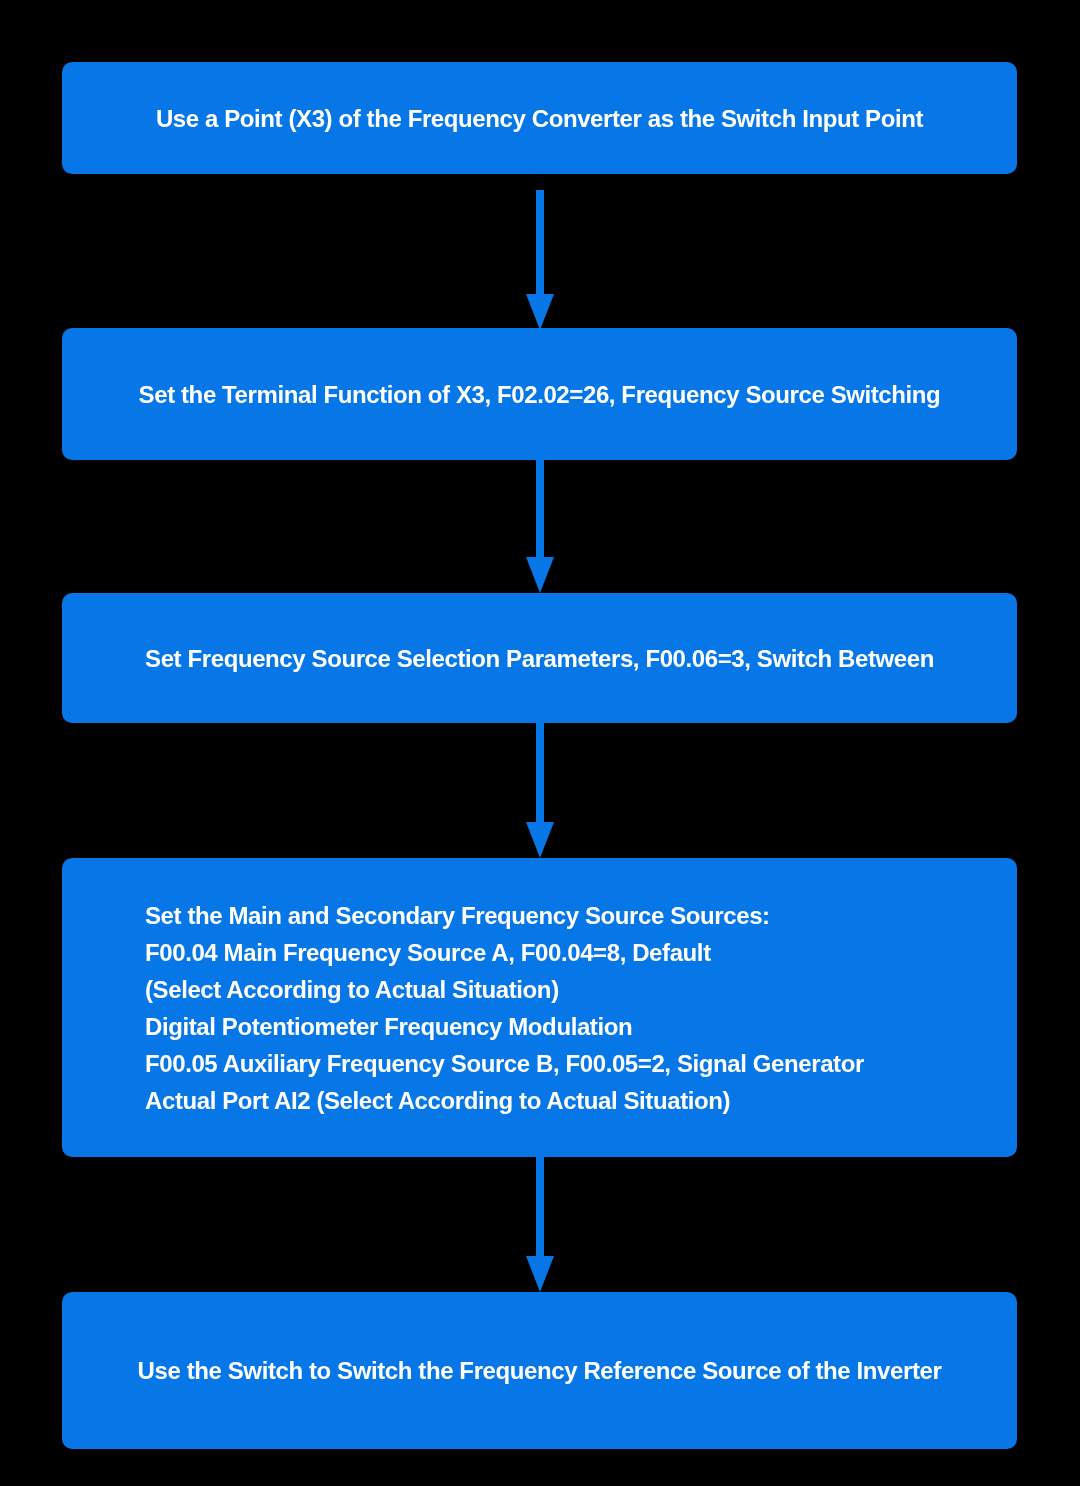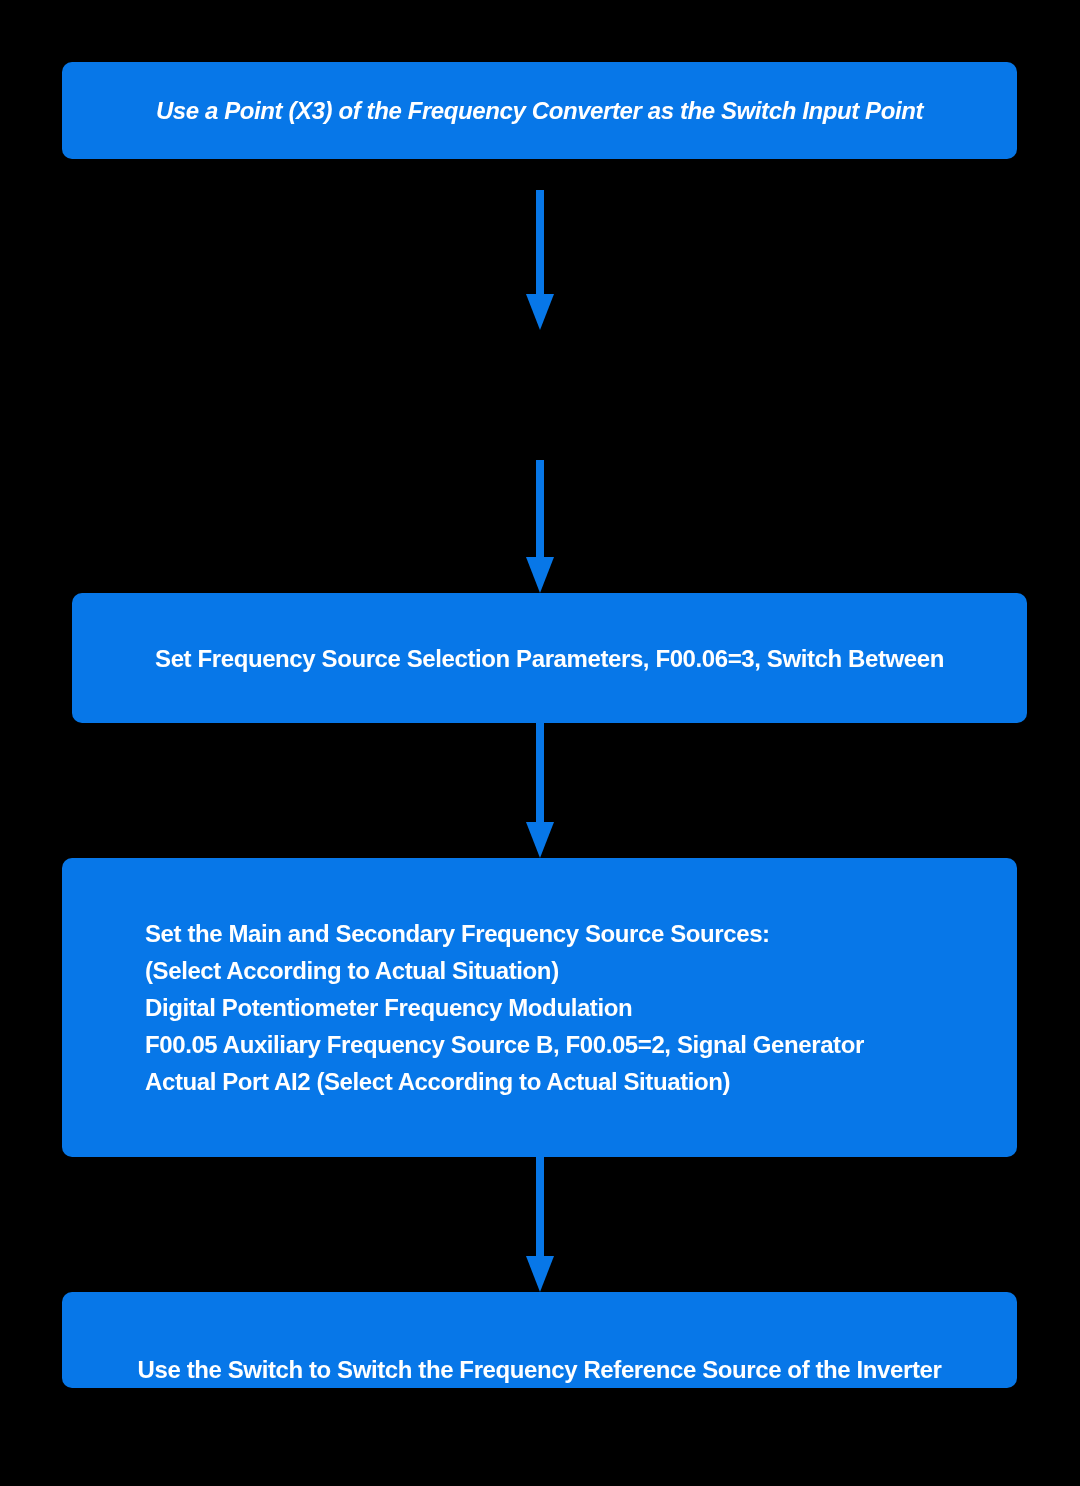--- a/index.html
+++ b/index.html
@@ -35,25 +35,25 @@
   .flow-box .line {
     white-space: nowrap;
     line-height: 37px;
   }
   .flow-box.left-align {
     align-items: flex-start;
     text-align: left;
     padding-left: 83px;
     padding-right: 12px;
   }
-  .box-1 { top: 62px;   height: 97px; font-style: italic; }
+  .box-1 { top: 62px;   height: 112px; }
   .box-2 { top: 328px;  height: 132px; }
-  .box-3 { top: 593px;  height: 130px; margin-left: 10px; }
+  .box-3 { top: 593px;  height: 130px; }
   .box-4 { top: 858px;  height: 299px; }
-  .box-5 { top: 1292px; height: 96px; justify-content: flex-end; }
+  .box-5 { top: 1292px; height: 157px; }
 
   .flow-arrow {
     position: absolute;
     left: 526px;
     width: 28px;
   }
   .arrow-1 { top: 190px; height: 140px; }
   .arrow-2 { top: 460px; height: 133px; }
   .arrow-3 { top: 723px; height: 135px; }
   .arrow-4 { top: 1157px; height: 135px; }
@@ -83,37 +83,41 @@
 
   <div class="flow-box box-1">
     <div class="line">Use a Point (X3) of the Frequency Converter as the Switch Input Point</div>
   </div>
 
   <div class="flow-arrow arrow-1">
     <div class="shaft"></div>
     <div class="head"></div>
   </div>
 
+  <div class="flow-box box-2">
+    <div class="line">Set the Terminal Function of X3, F02.02=26, Frequency Source Switching</div>
+  </div>
 
   <div class="flow-arrow arrow-2">
     <div class="shaft"></div>
     <div class="head"></div>
   </div>
 
   <div class="flow-box box-3">
     <div class="line">Set Frequency Source Selection Parameters, F00.06=3, Switch Between</div>
   </div>
 
   <div class="flow-arrow arrow-3">
     <div class="shaft"></div>
     <div class="head"></div>
   </div>
 
   <div class="flow-box box-4 left-align">
     <div class="line">Set the Main and Secondary Frequency Source Sources:</div>
+    <div class="line">F00.04 Main Frequency Source A, F00.04=8, Default</div>
     <div class="line">(Select According to Actual Situation)</div>
     <div class="line">Digital Potentiometer Frequency Modulation</div>
     <div class="line">F00.05 Auxiliary Frequency Source B, F00.05=2, Signal Generator</div>
     <div class="line">Actual Port AI2 (Select According to Actual Situation)</div>
   </div>
 
   <div class="flow-arrow arrow-4">
     <div class="shaft"></div>
     <div class="head"></div>
   </div>

